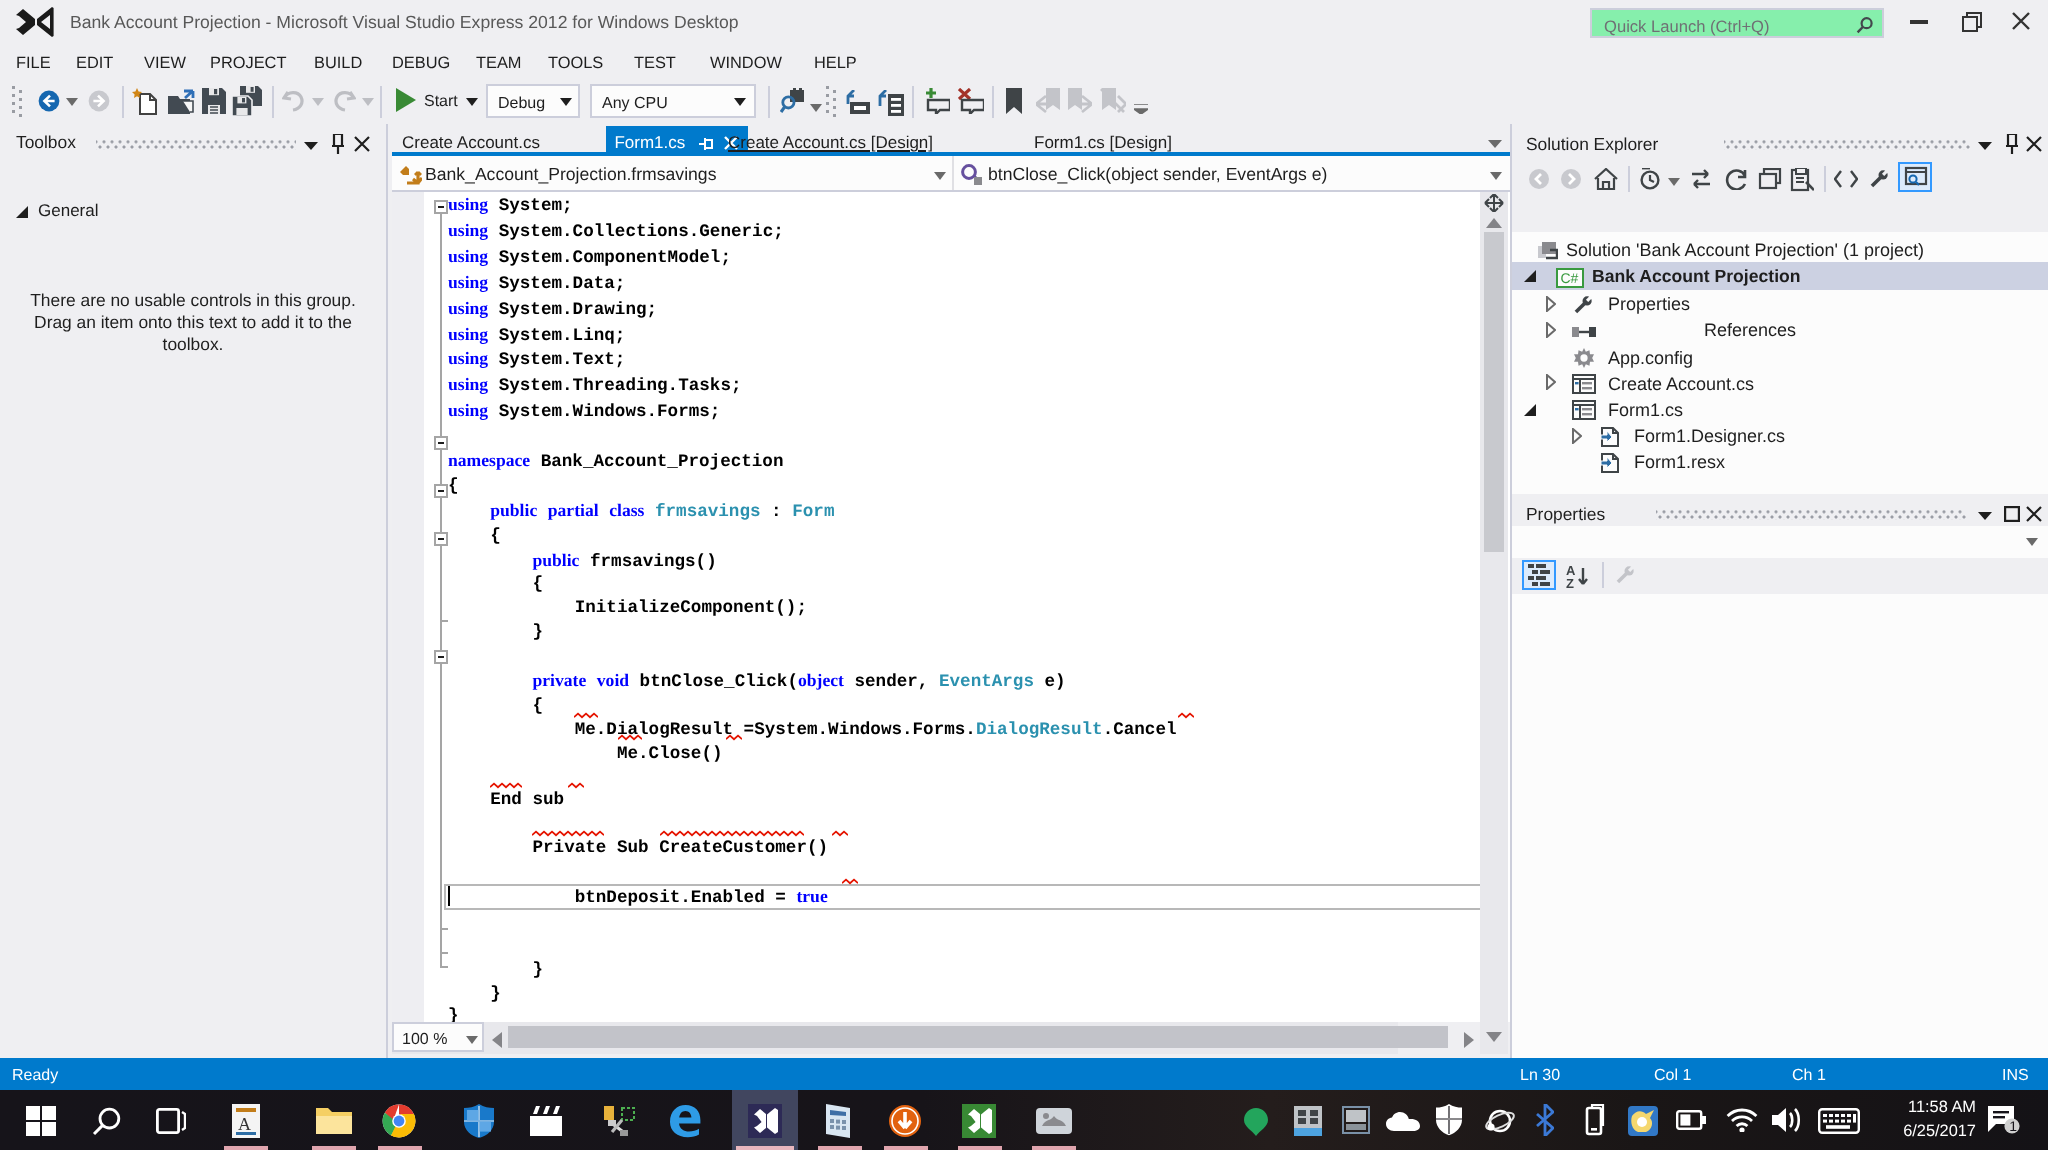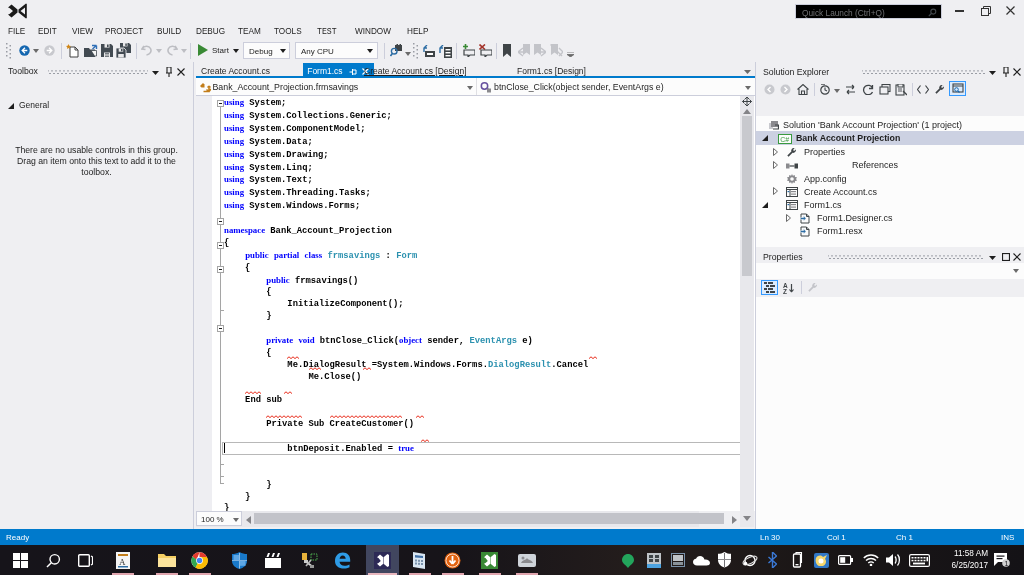--- a/index.html
+++ b/index.html
@@ -19,22 +19,23 @@
 </style>
 </head>
 <body>
 
 <div class="ab" style="left:0;top:0;width:1024px;height:22px;background:#EFEFF2;">
   <svg class="ab" style="left:8px;top:3px" width="19" height="16" viewBox="0 0 19 16">
     <path d="M0 4.5 L3.5 1.5 L9.5 6.5 L9.5 9.5 L3.5 14.5 L0 11.5 L1.5 11 L5 8 L1.5 5 Z" fill="#1a1a1a"></path>
     <path d="M18 0.5 L18.8 1 L18.8 15 L18 15.5 L10.5 9.5 L10.5 6.5 Z M12.5 8 L17 11.5 L17 4.5 Z" fill="#1a1a1a"></path>
     <path d="M9 0 L13 2.8 L13 13.2 L9 16 L14 16 L19 12 L19 4 L14 0 Z" fill="#1a1a1a" opacity="0"></path>
   </svg>
-
-  <div class="ab" style="left:795px;top:4px;width:147px;height:15px;background:#000000;border:1px solid #CCCEDB;box-sizing:border-box;">
+  <div class="ab txt" style="left:35px;top:6px;color:#585858;font-size:8.8px;">Bank Account Projection - Microsoft Visual Studio Express 2012 for Windows Desktop</div>
+
+  <div class="ab" style="left:795px;top:4px;width:147px;height:15px;background:#86efac;border:1px solid #CCCEDB;box-sizing:border-box;">
     <div class="ab" style="left:6px;top:3px;color:#6F7074;font-size:8.3px;white-space:nowrap;">Quick Launch (Ctrl+Q)</div>
     <svg class="ab" style="right:4px;top:3px" width="9" height="9" viewBox="0 0 9 9">
         <circle cx="5.3" cy="3.6" r="2.5" fill="none" stroke="#43484D" stroke-width="1.1"></circle>
         <path d="M3.4 5.5 L0.8 8.2" stroke="#43484D" stroke-width="1.2"></path>
       </svg>
   </div>
 
   <div class="ab" style="left:955px;top:10px;width:9px;height:2px;background:#333;"></div>
   <svg class="ab" style="left:981px;top:6px" width="10" height="10" viewBox="0 0 10 10">
       <rect x="0.5" y="2.5" width="7" height="7" fill="none" stroke="#333" stroke-width="1"></rect>
@@ -47,21 +48,21 @@
 
 <div class="ab" style="left:0;top:22px;width:1024px;height:18px;font-size:0;" id="menu">
   <div class="ab txt" style="left:8px;top:4.5px;font-size:8.2px;">FILE</div>
   <div class="ab txt" style="left:38px;top:4.5px;font-size:8.2px;">EDIT</div>
   <div class="ab txt" style="left:72px;top:4.5px;font-size:8.2px;">VIEW</div>
   <div class="ab txt" style="left:105px;top:4.5px;font-size:8.2px;">PROJECT</div>
   <div class="ab txt" style="left:157px;top:4.5px;font-size:8.2px;">BUILD</div>
   <div class="ab txt" style="left:196px;top:4.5px;font-size:8.2px;">DEBUG</div>
   <div class="ab txt" style="left:238px;top:4.5px;font-size:8.2px;">TEAM</div>
   <div class="ab txt" style="left:274px;top:4.5px;font-size:8.2px;">TOOLS</div>
-  <div class="ab txt" style="left:317px;top:4.5px;font-size:8.2px;font-family:Liberation Mono, monospace;">TEST</div>
+  <div class="ab txt" style="left:317px;top:4.5px;font-size:8.2px;">TEST</div>
   <div class="ab txt" style="left:355px;top:4.5px;font-size:8.2px;">WINDOW</div>
   <div class="ab txt" style="left:407px;top:4.5px;font-size:8.2px;">HELP</div>
 </div>
 
 <div class="ab" style="left:0;top:40px;width:1024px;height:22px;" id="toolbar">
 
   <svg class="ab" style="left:6px;top:3px" width="6" height="16" viewBox="0 0 6 16">
     <g fill="#999CA3">
         <rect x="0" y="0" width="1.5" height="1.5"></rect>
         <rect x="3.5" y="2" width="1.5" height="1.5"></rect>

